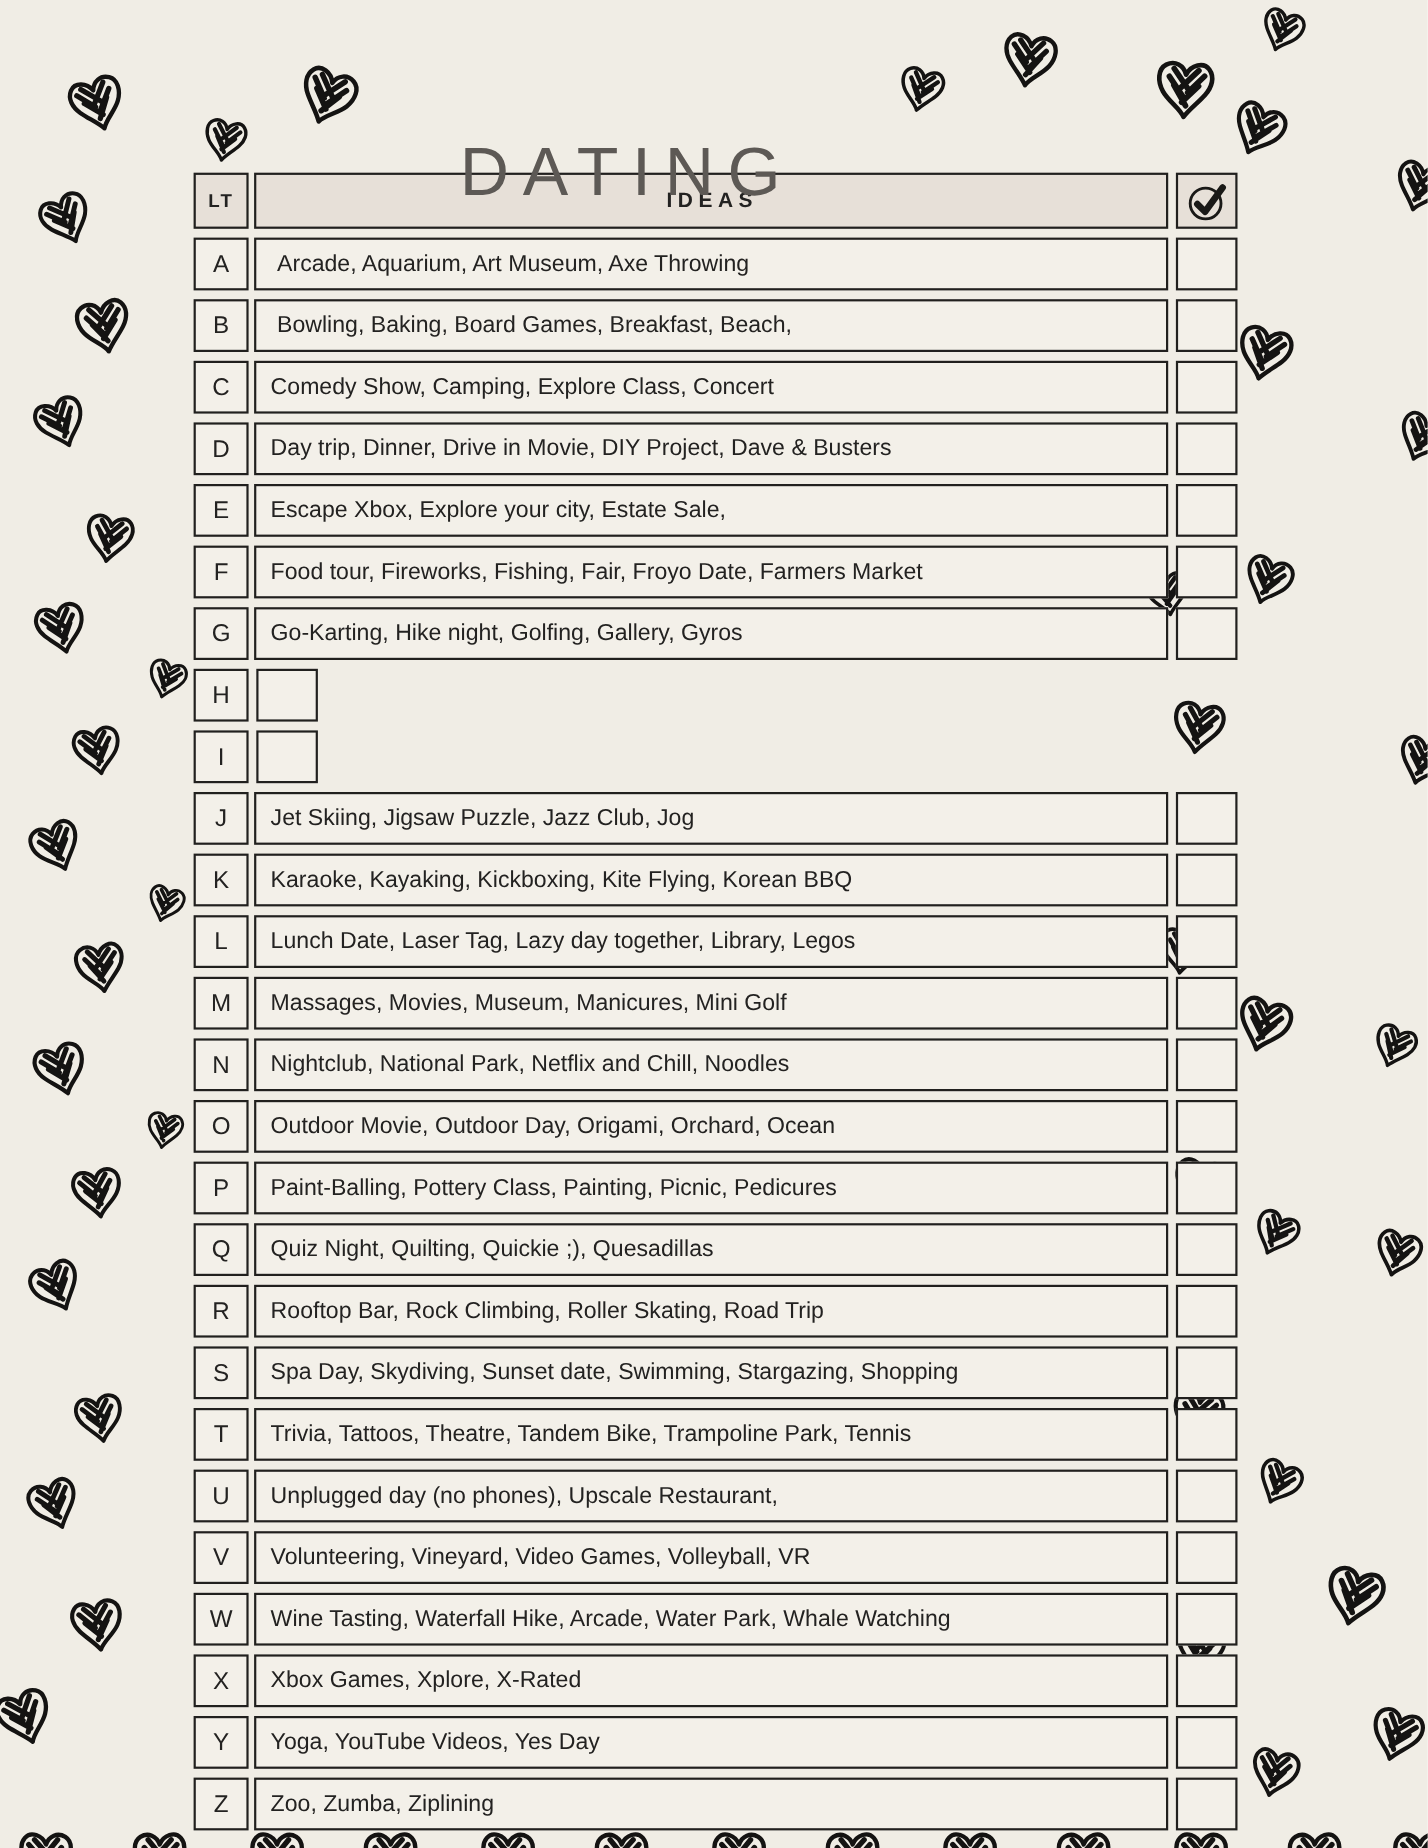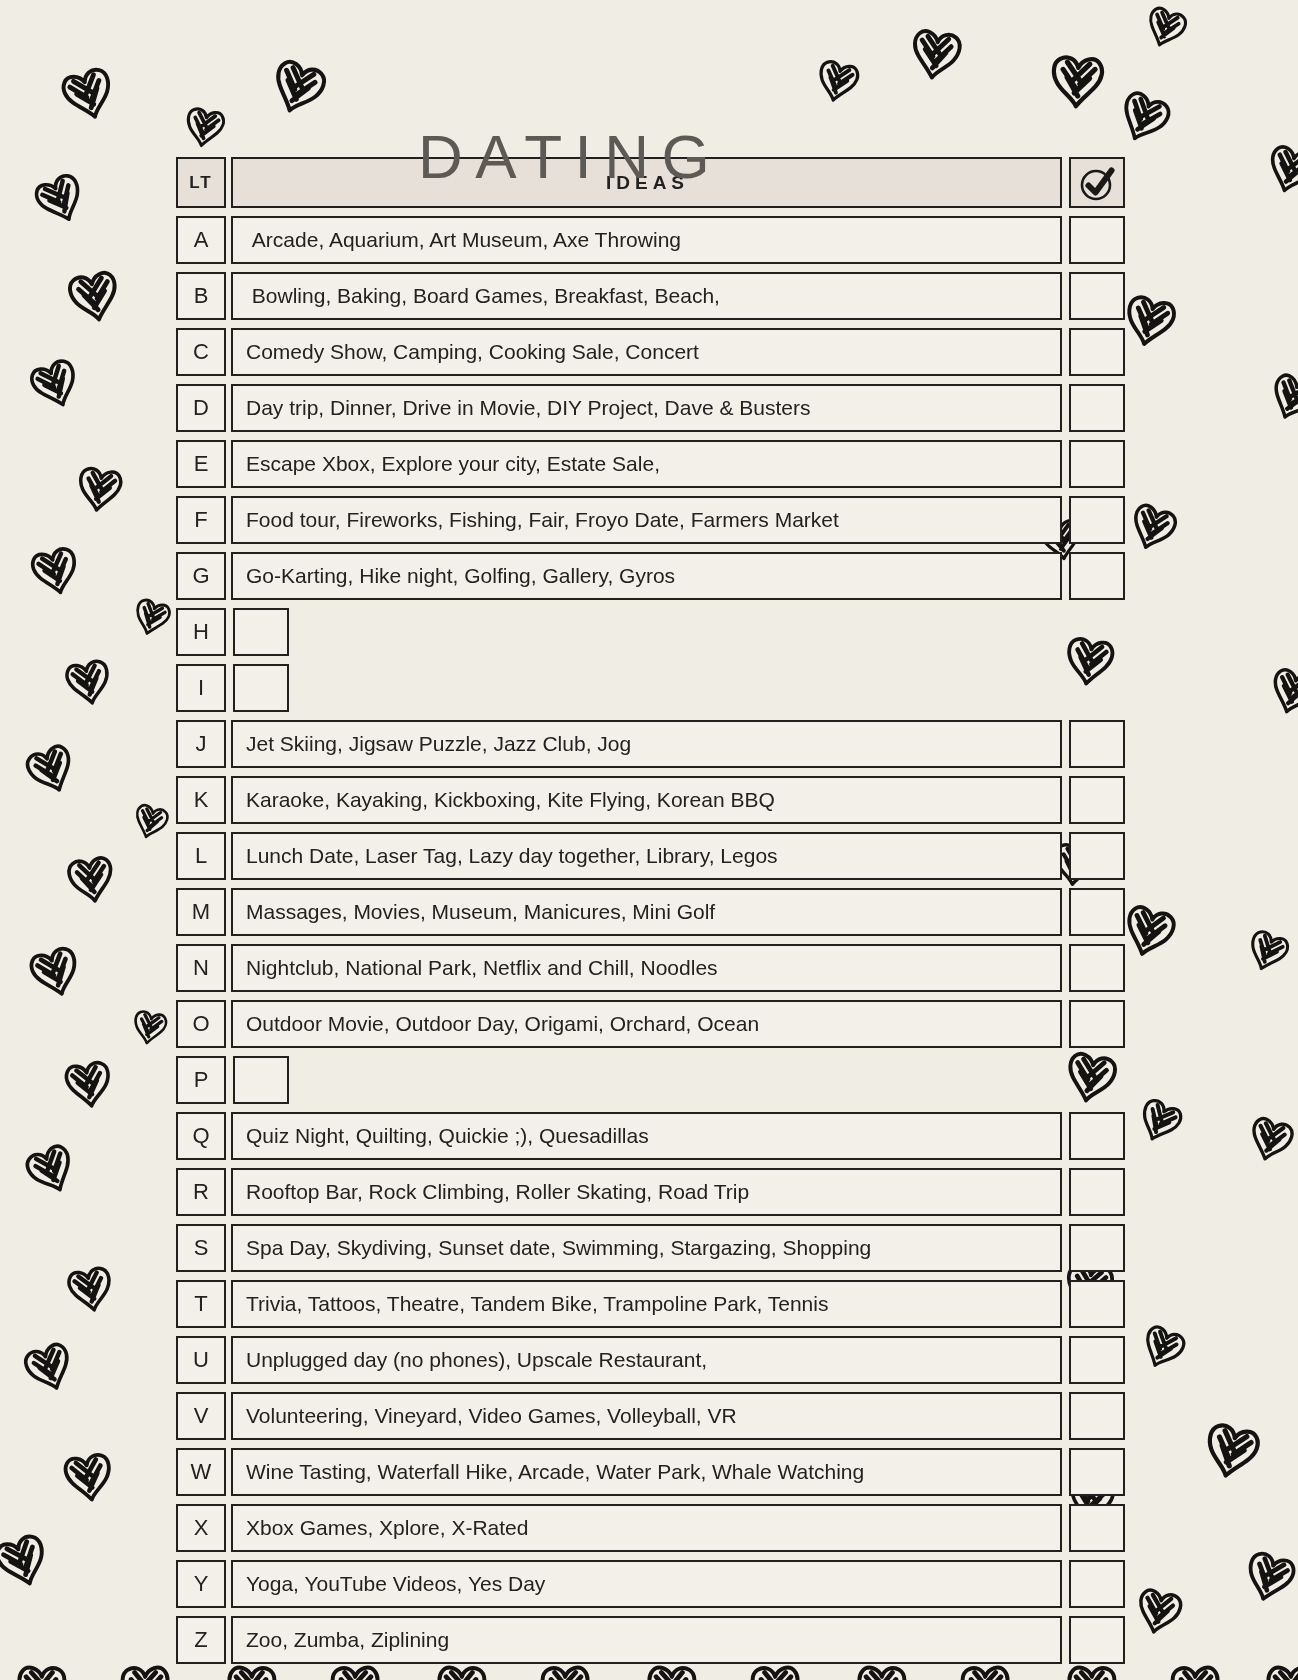--- a/index.html
+++ b/index.html
@@ -258,21 +258,21 @@
           <div class="cell ideas-cell"> Arcade, Aquarium, Art Museum, Axe Throwing</div>
           <div class="cell check-cell"></div>
         </div>
         <div class="row">
           <div class="cell letter-cell">B</div>
           <div class="cell ideas-cell"> Bowling, Baking, Board Games, Breakfast, Beach,</div>
           <div class="cell check-cell"></div>
         </div>
         <div class="row">
           <div class="cell letter-cell">C</div>
-          <div class="cell ideas-cell">Comedy Show, Camping, Cooking Sale, Concert</div>
+          <div class="cell ideas-cell">Comedy Show, Camping, Explore Class, Concert</div>
           <div class="cell check-cell"></div>
         </div>
         <div class="row">
           <div class="cell letter-cell">D</div>
           <div class="cell ideas-cell">Day trip, Dinner, Drive in Movie, DIY Project, Dave &amp; Busters</div>
           <div class="cell check-cell"></div>
         </div>
         <div class="row">
           <div class="cell letter-cell">E</div>
           <div class="cell ideas-cell">Escape Xbox, Explore your city, Estate Sale,</div>
@@ -321,20 +321,21 @@
           <div class="cell ideas-cell">Nightclub, National Park, Netflix and Chill, Noodles</div>
           <div class="cell check-cell"></div>
         </div>
         <div class="row">
           <div class="cell letter-cell">O</div>
           <div class="cell ideas-cell">Outdoor Movie, Outdoor Day, Origami, Orchard, Ocean</div>
           <div class="cell check-cell"></div>
         </div>
         <div class="row">
           <div class="cell letter-cell">P</div>
+          <div class="cell ideas-cell">Paint-Balling, Pottery Class, Painting, Picnic, Pedicures</div>
           <div class="cell check-cell"></div>
         </div>
         <div class="row">
           <div class="cell letter-cell">Q</div>
           <div class="cell ideas-cell">Quiz Night, Quilting, Quickie ;), Quesadillas</div>
           <div class="cell check-cell"></div>
         </div>
         <div class="row">
           <div class="cell letter-cell">R</div>
           <div class="cell ideas-cell">Rooftop Bar, Rock Climbing, Roller Skating, Road Trip</div>

